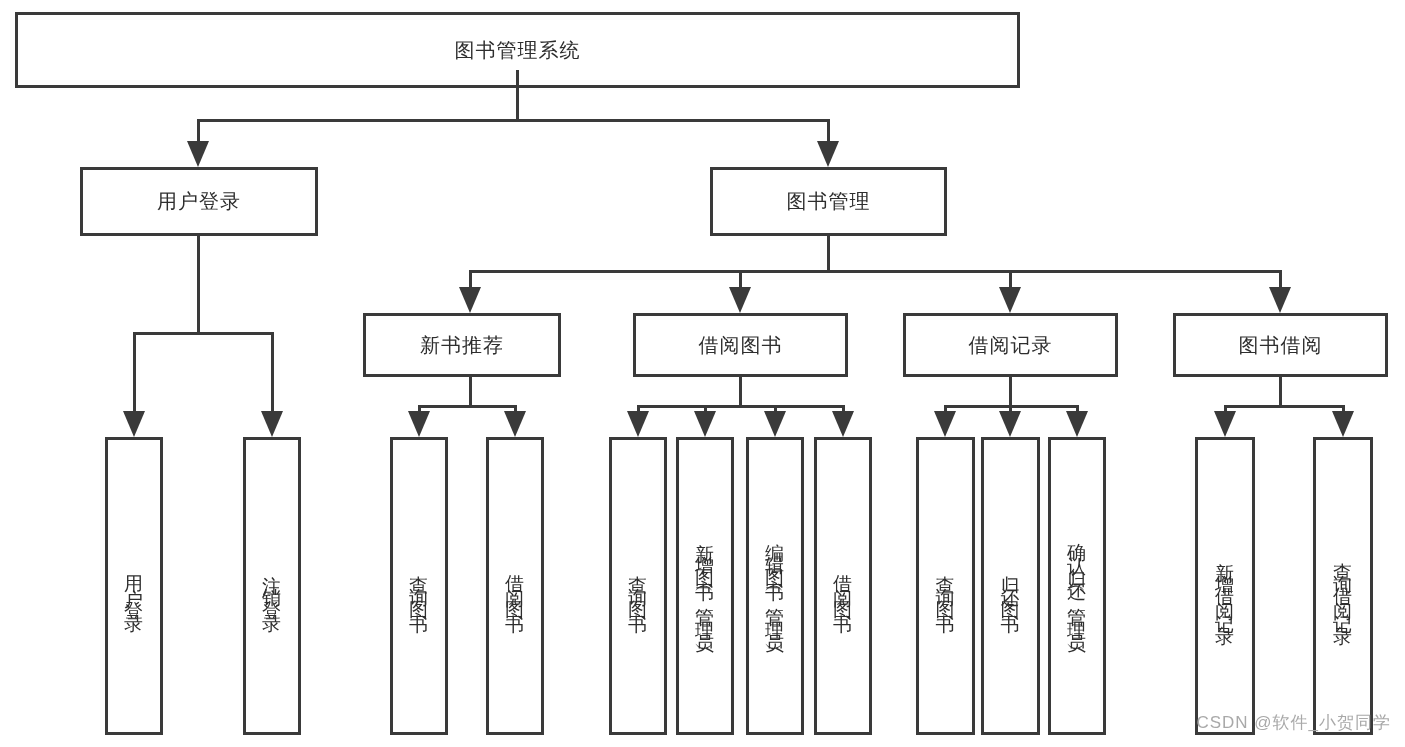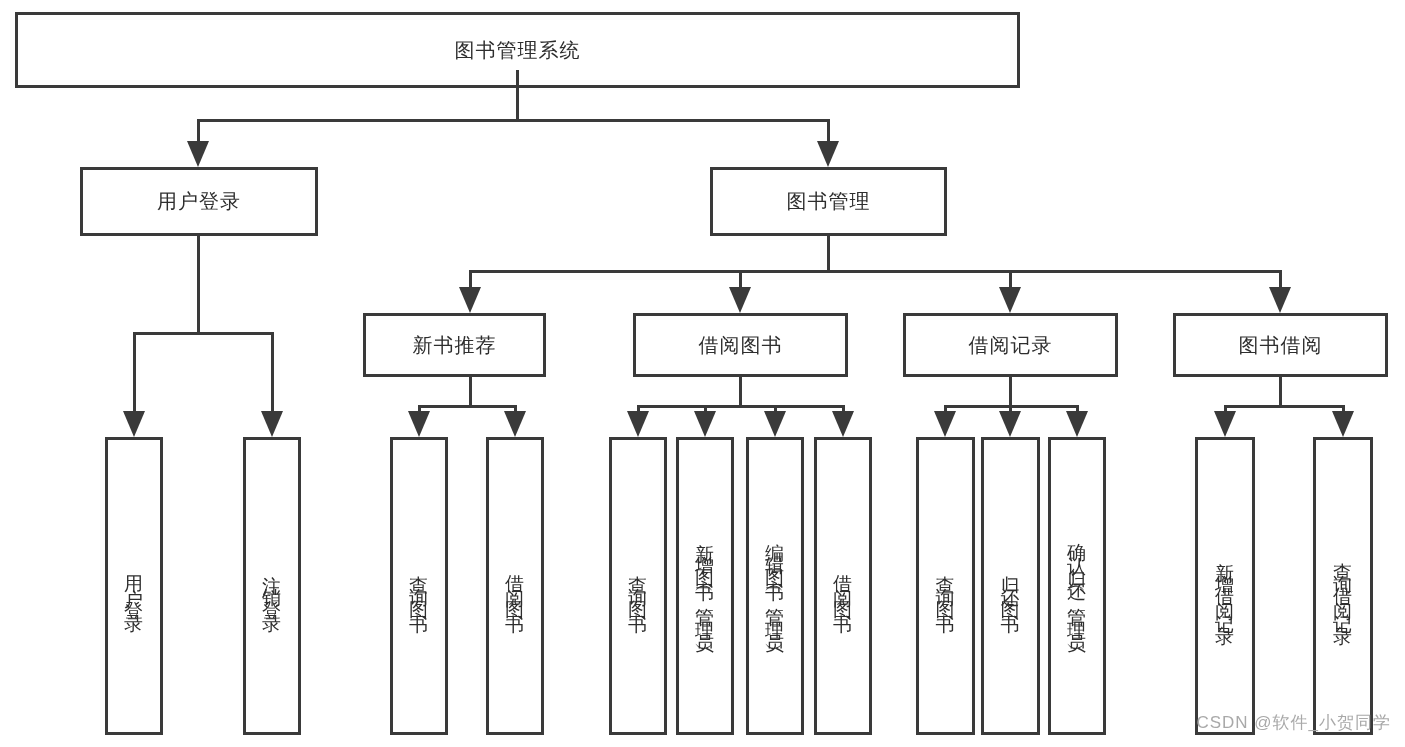--- a/index.html
+++ b/index.html
@@ -57,21 +57,21 @@
 <body>
 
 <div id="canvas">
 
   <div class="box" style="left:15px;top:12px;width:1005px;height:76px;">图书管理系统</div>
 
   <div class="box" style="left:80px;top:167px;width:238px;height:69px;">用户登录</div>
 
   <div class="box" style="left:710px;top:167px;width:237px;height:69px;">图书管理</div>
 
-  <div class="box" style="left:363px;top:313px;width:183px;height:64px;">新书推荐</div>
+  <div class="box" style="left:363px;top:313px;width:198px;height:64px;">新书推荐</div>
 
   <div class="box" style="left:633px;top:313px;width:215px;height:64px;">借阅图书</div>
 
   <div class="box" style="left:903px;top:313px;width:215px;height:64px;">借阅记录</div>
 
   <div class="box" style="left:1173px;top:313px;width:215px;height:64px;">图书借阅</div>
 
   <div class="box vbox" style="left:105px;top:437px;width:58px;height:298px;">
     <span class="vtext">用户登录</span>
   </div>

